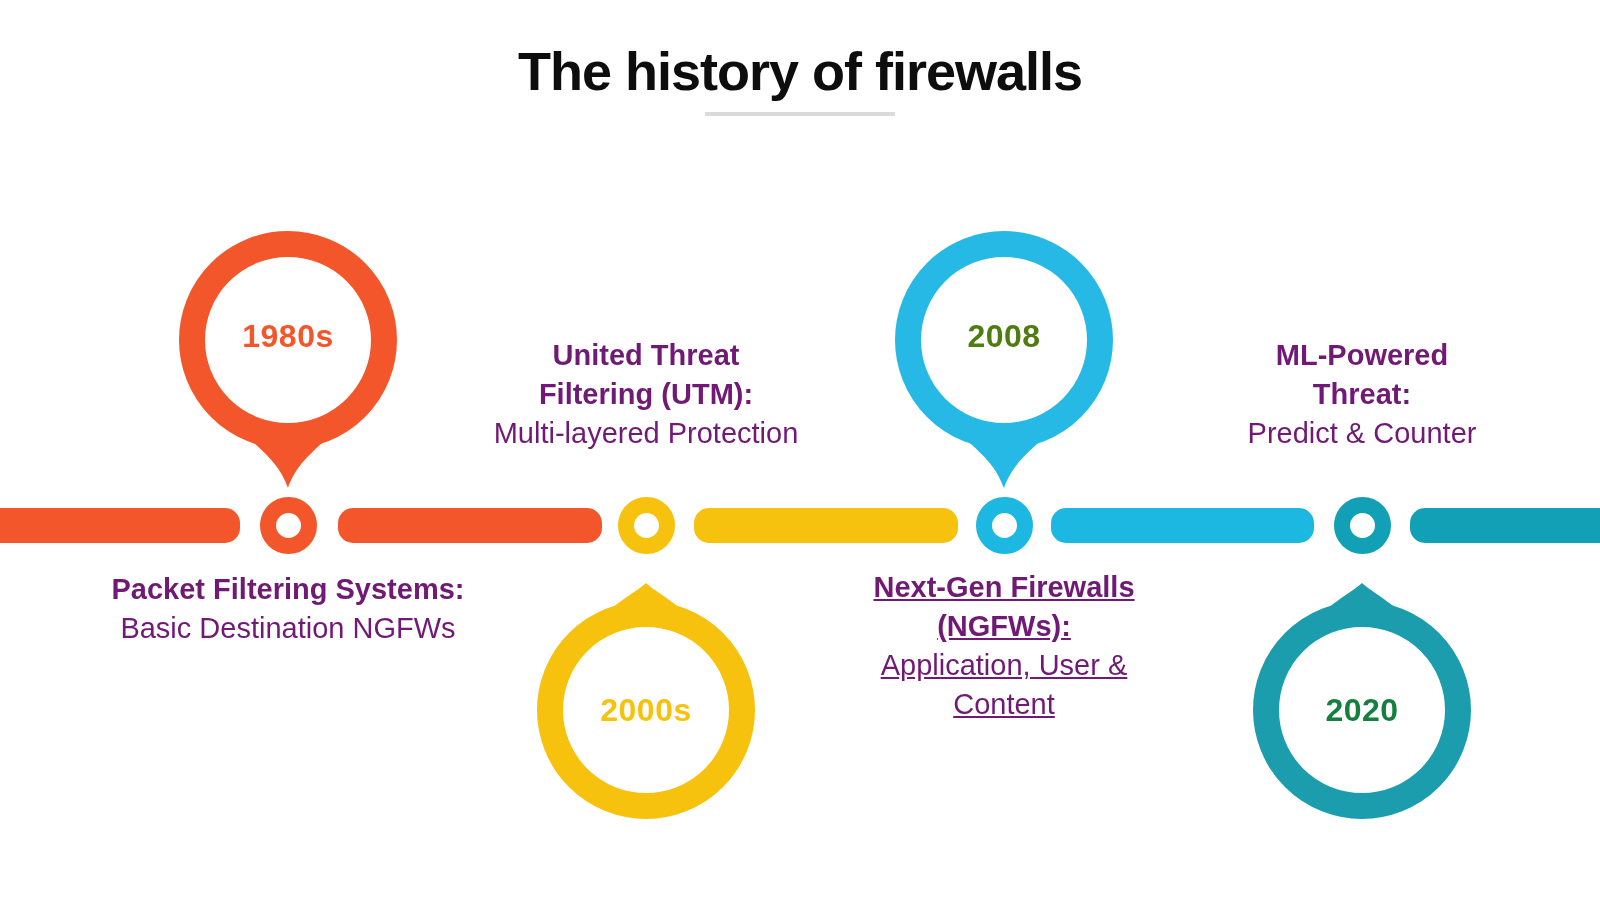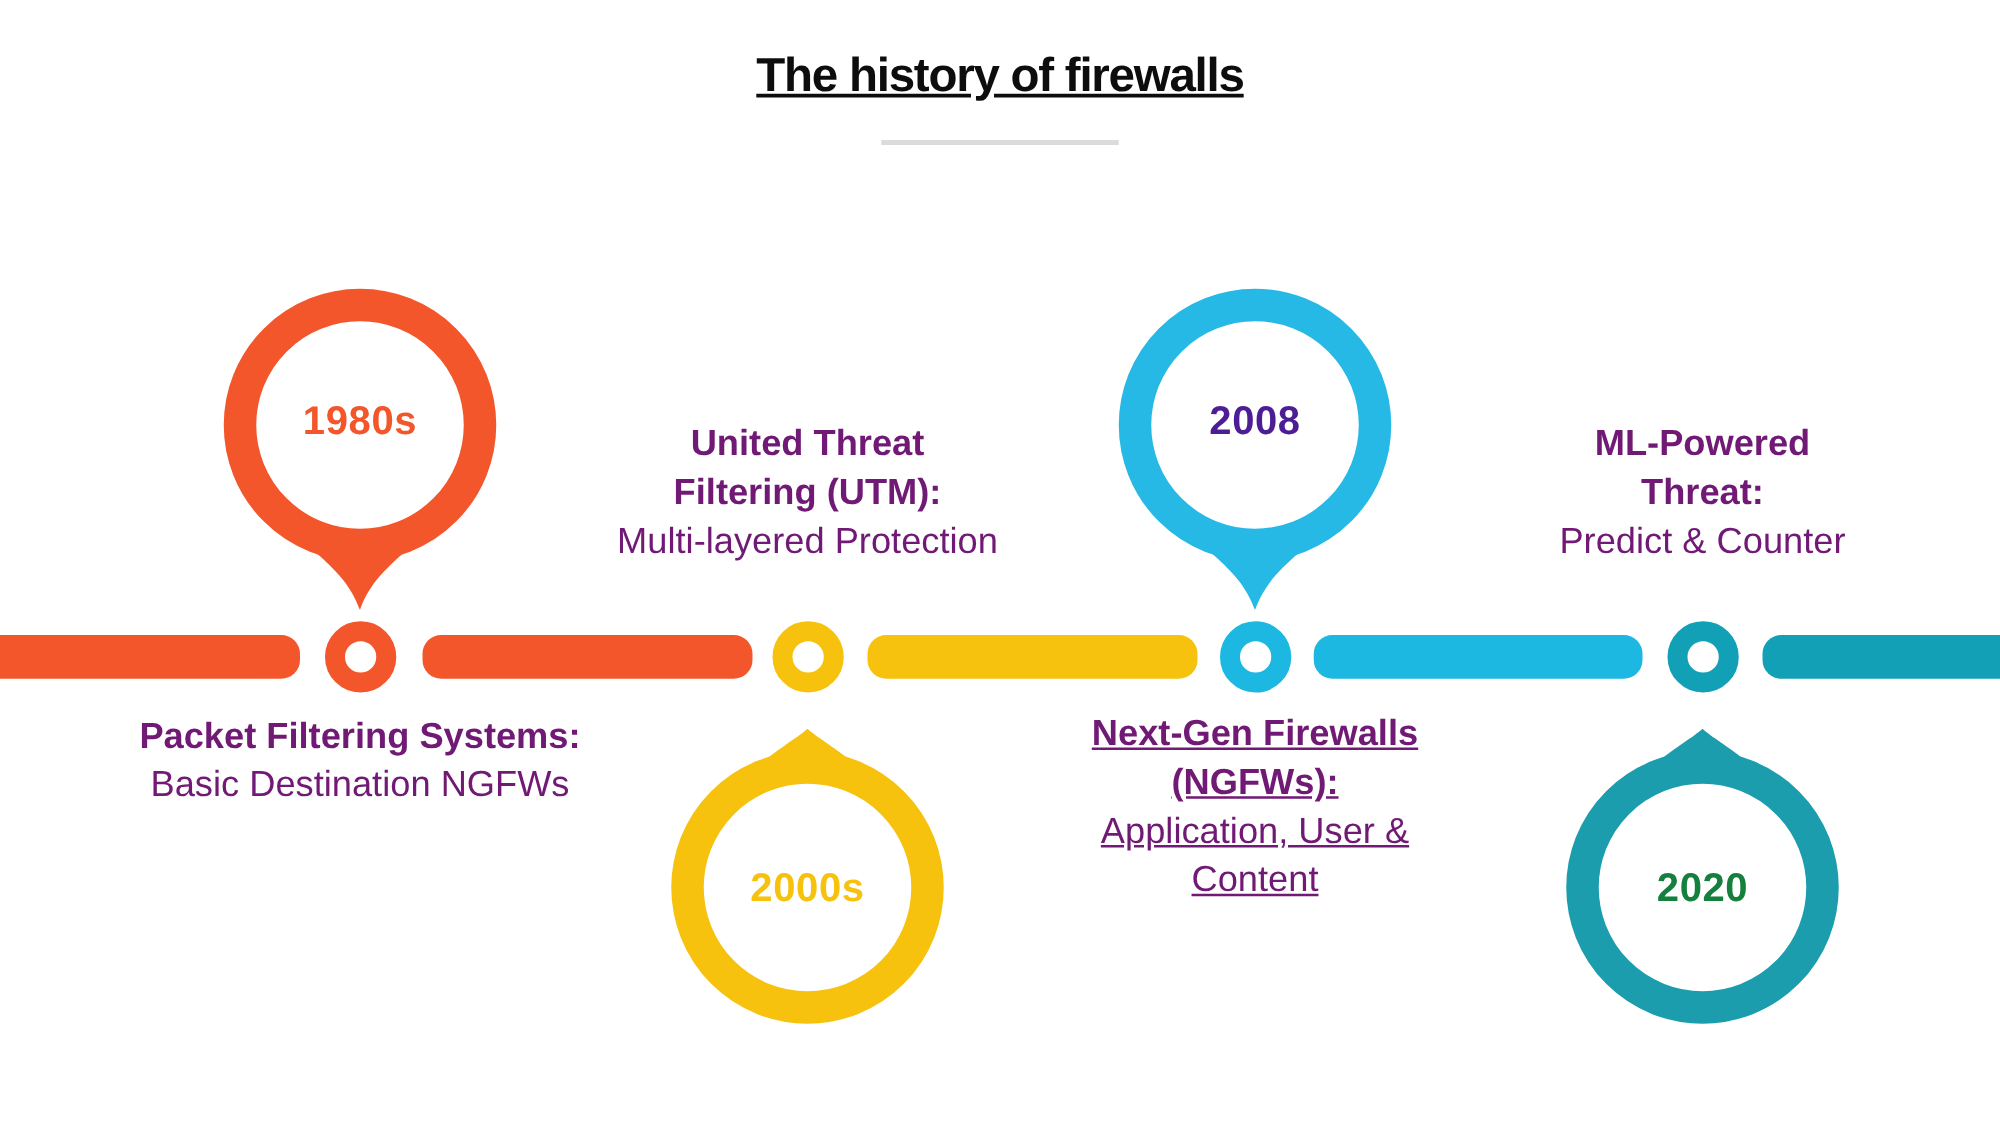--- a/index.html
+++ b/index.html
@@ -10,26 +10,25 @@
     background: #ffffff;
     overflow: hidden;
     font-family: "Liberation Sans", sans-serif;
     color: #0d0d0d;
   }
   
   .title {
     position: absolute;
     top: 40px; left: 0; width: 100%;
     text-align: center;
-    font-size: 38px;
+    font-size: 54px;
     font-weight: 800;
     letter-spacing: -1px;
     color: #0d0d0d;
     margin: 0;
-    text-decoration: underline;
   }
   .divider {
     position: absolute;
     top: 112px; left: 705px;
     width: 190px; height: 4px;
     background: #dbdbdb;
   }
   
   .seg {
     position: absolute;
@@ -80,21 +79,21 @@
   .fill-orange { fill: #f4562b; }
   .fill-yellow { fill: #f7c20e; }
   .fill-cyan   { fill: #26b9e6; }
   .fill-teal   { fill: #1b9dae; }
   .stroke-orange { stroke: #f4562b; }
   .stroke-yellow { stroke: #f7c20e; }
   .stroke-cyan   { stroke: #26b9e6; }
   .stroke-teal   { stroke: #1b9dae; }
   .txt-orange { color: #f4562b; }
   .txt-yellow { color: #f7c20e; }
-  .txt-cyan   { color: #4c1d95; }
+  .txt-cyan   { color: #4d7c0f; }
   .txt-teal   { color: #15803d; }
 </style>
 </head>
 <body>
 
 <div class="canvas">
 
   <h1 class="title">The history of firewalls</h1>
   <div class="divider"></div>
 

